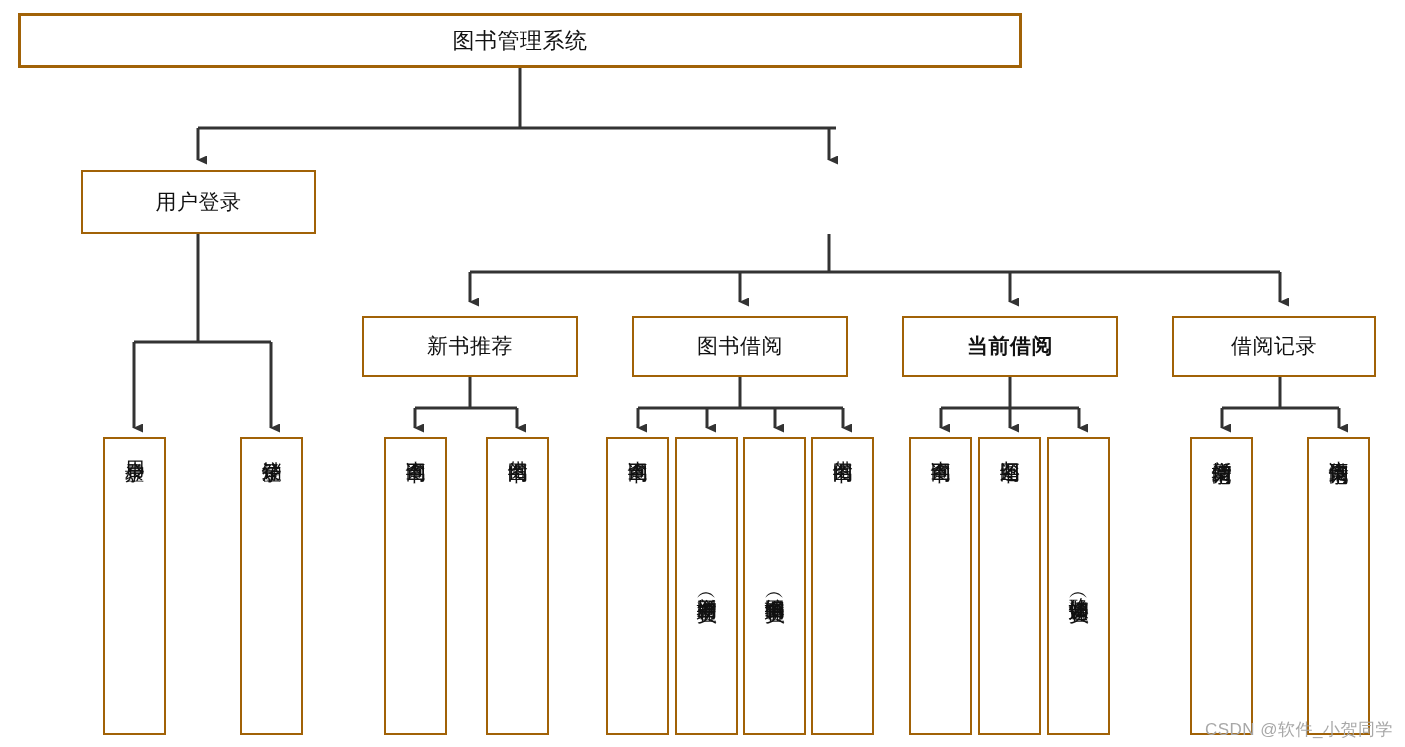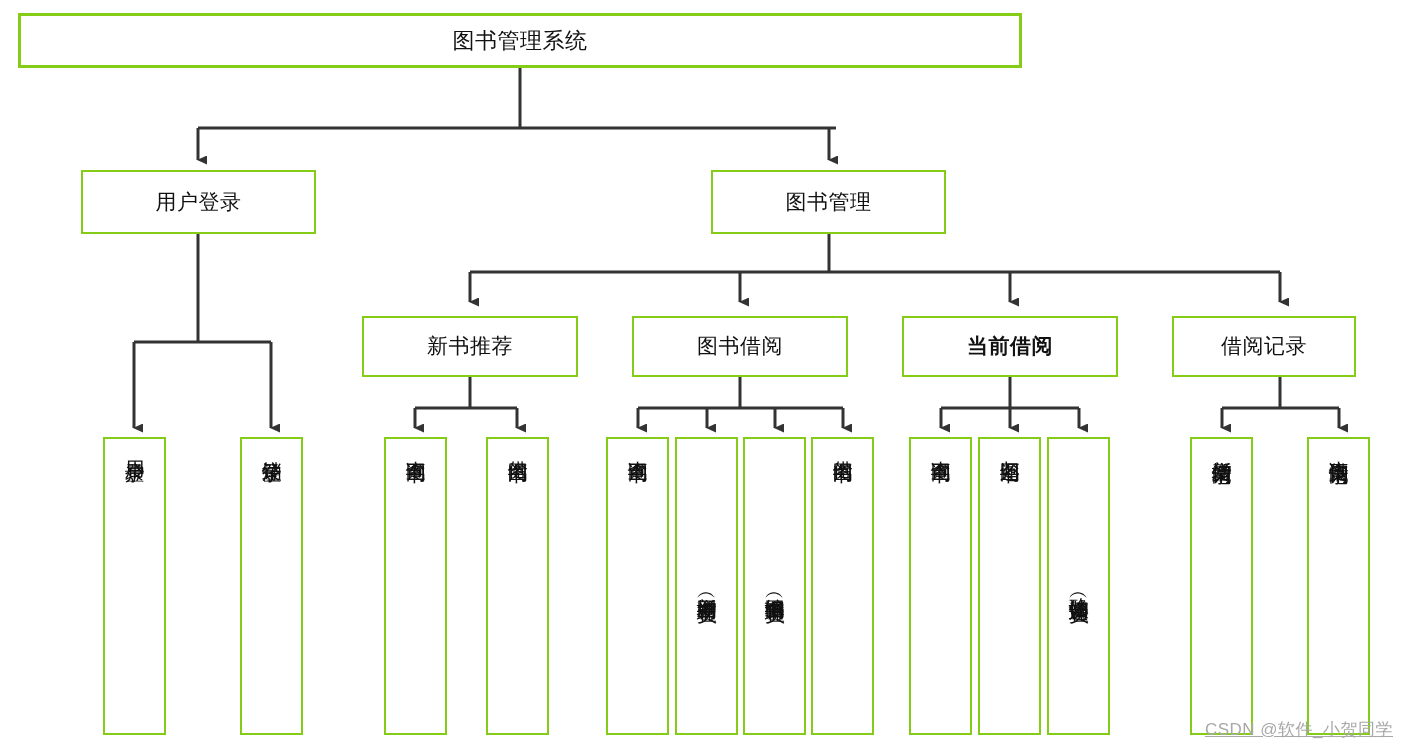--- a/index.html
+++ b/index.html
@@ -22,21 +22,21 @@
     position: absolute;
     left: 0;
     top: 0;
     width: 1405px;
     height: 747px;
     pointer-events: none;
   }
   .node {
     position: absolute;
     box-sizing: border-box;
-    border: 2px solid #84cc16;
+    border: 2px solid #a16207;
     background: #ffffff;
     display: flex;
     align-items: center;
     justify-content: center;
     text-align: center;
   }
   .node.root {
     border-width: 3px;
   }
   .node-label {
@@ -69,21 +69,20 @@
     padding-top: 0;
   }
   #watermark {
     position: absolute;
     right: 12px;
     bottom: 6px;
     font-size: 17px;
     color: #a8a8a8;
     white-space: nowrap;
     letter-spacing: 0.5px;
-    text-decoration: underline;
   }
 </style>
 </head>
 <body>
 
 <div id="diagram-canvas">
 
   <svg id="edge-layer" viewBox="0 0 1405 747" xmlns="http://www.w3.org/2000/svg">
     <defs>
       <marker id="arrow" markerWidth="9" markerHeight="10" refX="4.5" refY="9" orient="auto" markerUnits="userSpaceOnUse">
@@ -135,37 +134,34 @@
   </svg>
 
   <div class="node root h-node" style="left:18px; top:13px; width:1004px; height:55px;">
     <span class="node-label">图书管理系统</span>
   </div>
 
   <div class="node h-node" style="left:81px; top:170px; width:235px; height:64px;">
     <span class="node-label">用户登录</span>
   </div>
 
-  <div class="node h-node" style="left:711px; top:170px; width:235px; height:64px;">
-    <span class="node-label">图书管理</span>
-  </div>
 
   <div class="node h-node" style="left:632px; top:316px; width:216px; height:61px;">
     <span class="node-label">图书借阅</span>
   </div>
 
   <div class="node h-node" style="left:362px; top:316px; width:216px; height:61px;">
     <span class="node-label">新书推荐</span>
   </div>
 
   <div class="node h-node" style="left:902px; top:316px; width:216px; height:61px;font-weight:bold;">
     <span class="node-label">当前借阅</span>
   </div>
 
-  <div class="node h-node" style="left:1172px; top:316px; width:184px; height:61px;">
+  <div class="node h-node" style="left:1172px; top:316px; width:204px; height:61px;">
     <span class="node-label">借阅记录</span>
   </div>
 
   <div class="node v-node" style="left:103px; top:437px; width:63px; height:298px;">
     <span class="node-label">用户登录</span>
   </div>
 
   <div class="node v-node" style="left:240px; top:437px; width:63px; height:298px;">
     <span class="node-label">注销登录</span>
   </div>

